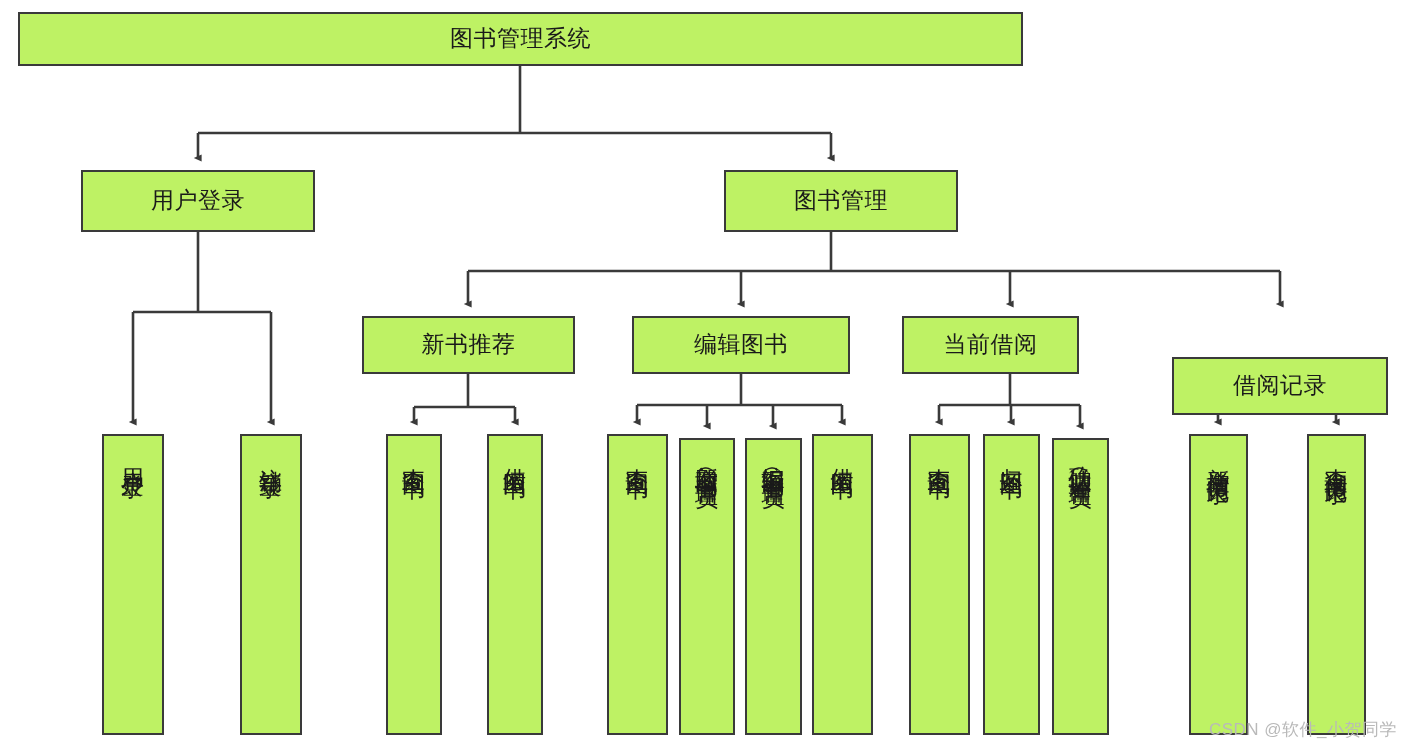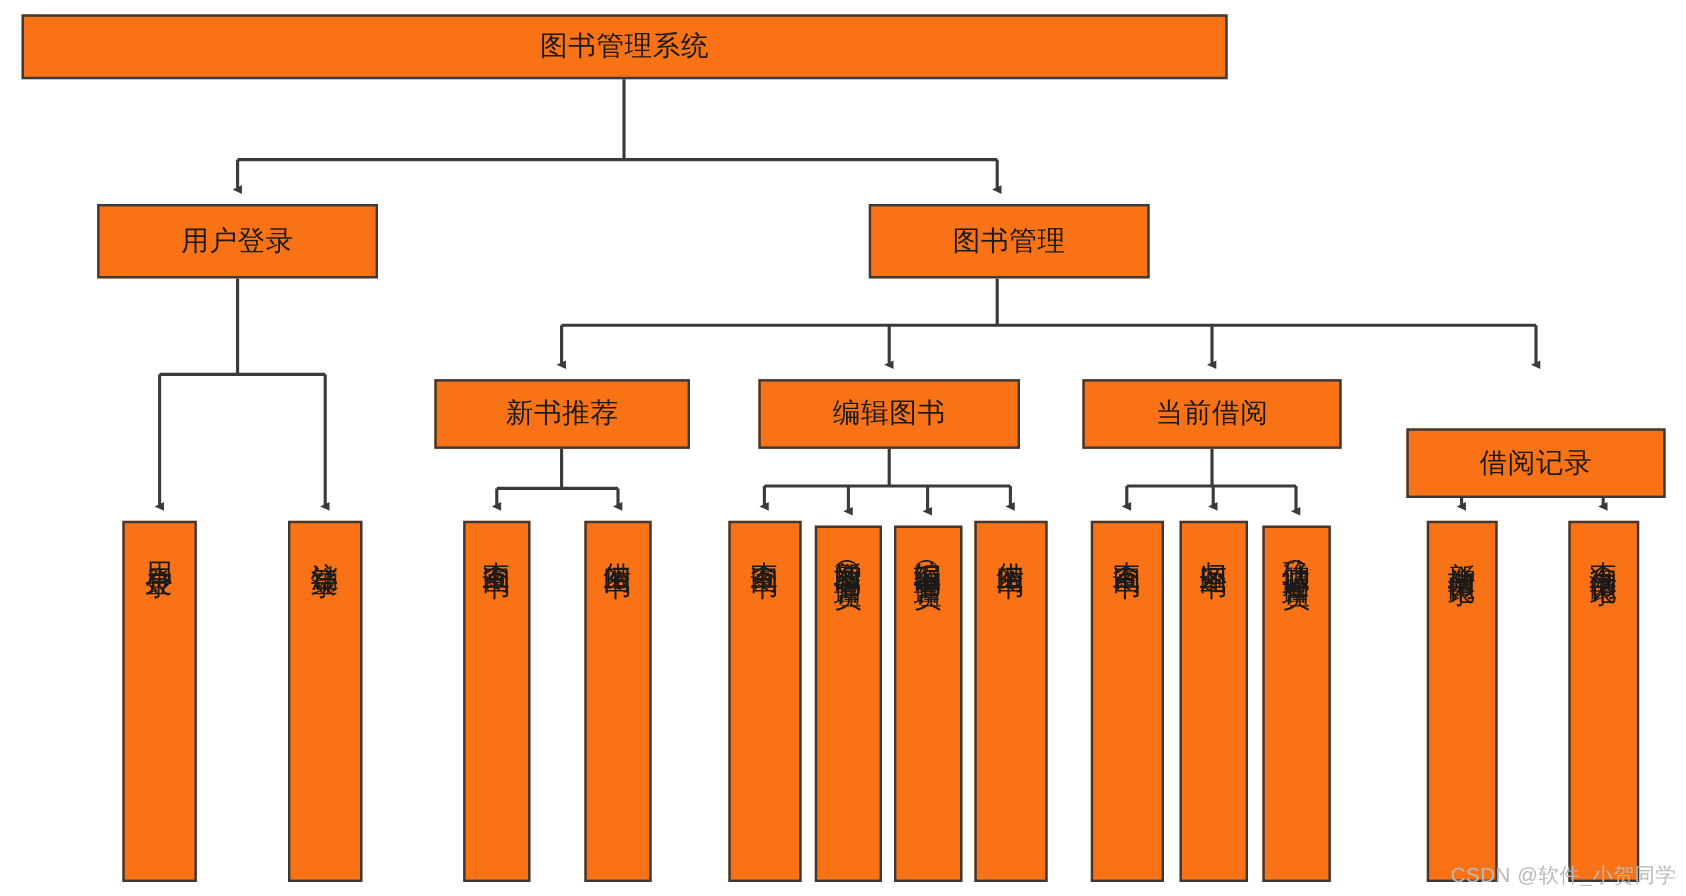--- a/index.html
+++ b/index.html
@@ -23,21 +23,21 @@
     position: absolute;
     left: 0;
     top: 0;
     width: 1405px;
     height: 747px;
     display: block;
   }
   .node-box {
     position: absolute;
     box-sizing: border-box;
-    background: #f97316;
+    background: #bef264;
     border: 2.5px solid #3a3a3a;
     display: flex;
     align-items: center;
     justify-content: center;
     overflow: hidden;
   }
   .node-label {
     color: #1a1a1a;
     white-space: nowrap;
     letter-spacing: 0.5px;
@@ -136,21 +136,21 @@
   <div class="node-box horizontal" style="left:712px; top:170px; width:234px; height:62px;margin-left:12px;">
     <span class="node-label">图书管理</span>
   </div>
 
   <div class="node-box horizontal" style="left:362px; top:316px; width:213px; height:58px;">
     <span class="node-label">新书推荐</span>
   </div>
   <div class="node-box horizontal" style="left:632px; top:316px; width:218px; height:58px;">
     <span class="node-label">编辑图书</span>
   </div>
-  <div class="node-box horizontal" style="left:902px; top:316px; width:216px; height:58px;">
+  <div class="node-box horizontal" style="left:902px; top:316px; width:177px; height:58px;">
     <span class="node-label">当前借阅</span>
   </div>
   <div class="node-box horizontal" style="left:1172px; top:316px; width:216px; height:58px;margin-top:41px;">
     <span class="node-label">借阅记录</span>
   </div>
 
   <div class="node-box vertical" style="left:102px; top:434px; width:62px; height:301px;">
     <span class="node-label">用户登录</span>
   </div>
   <div class="node-box vertical" style="left:240px; top:434px; width:62px; height:301px;">

